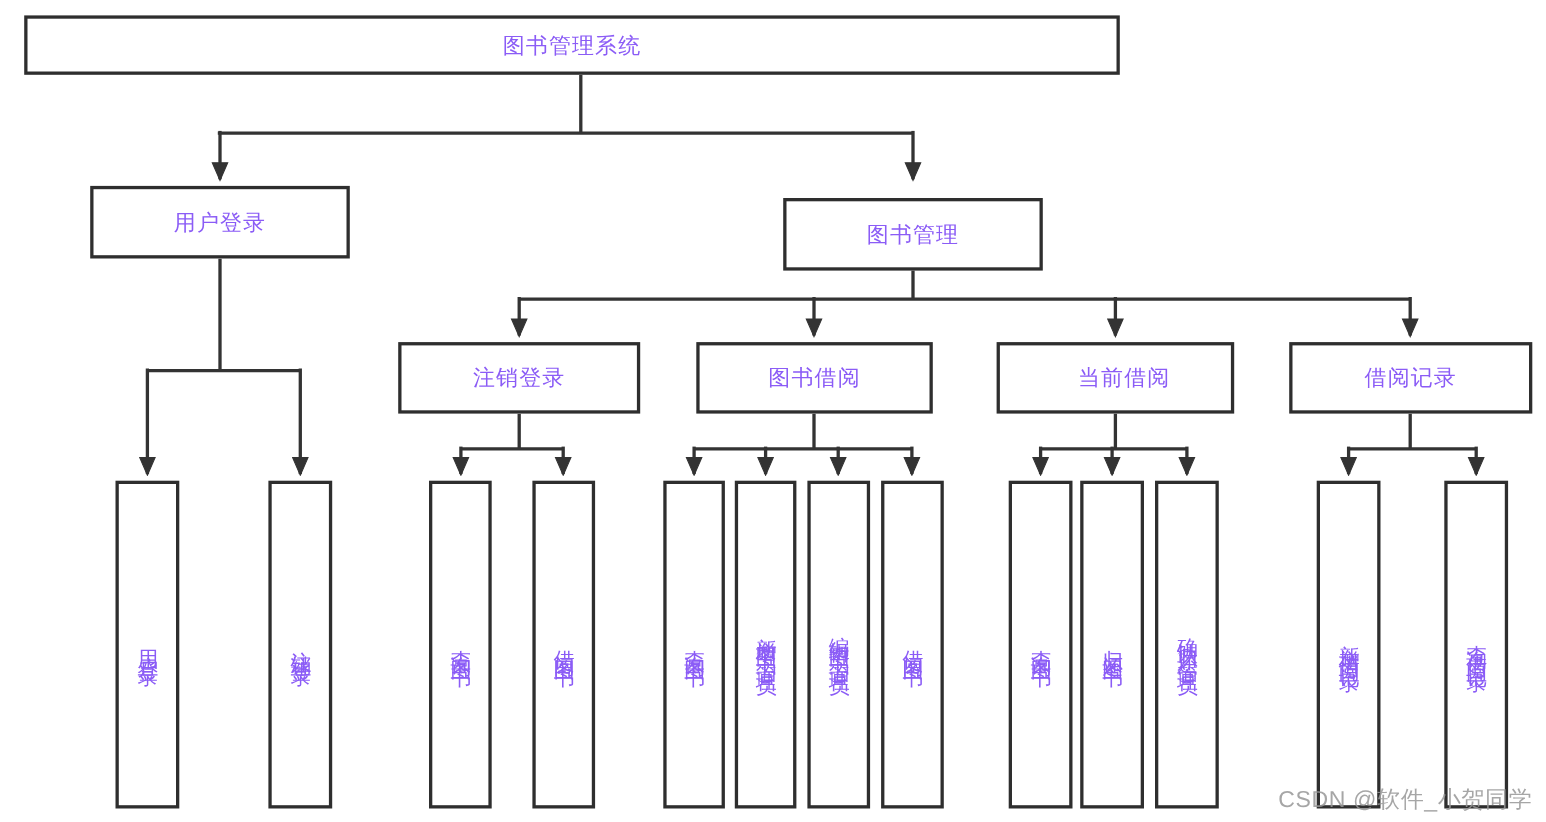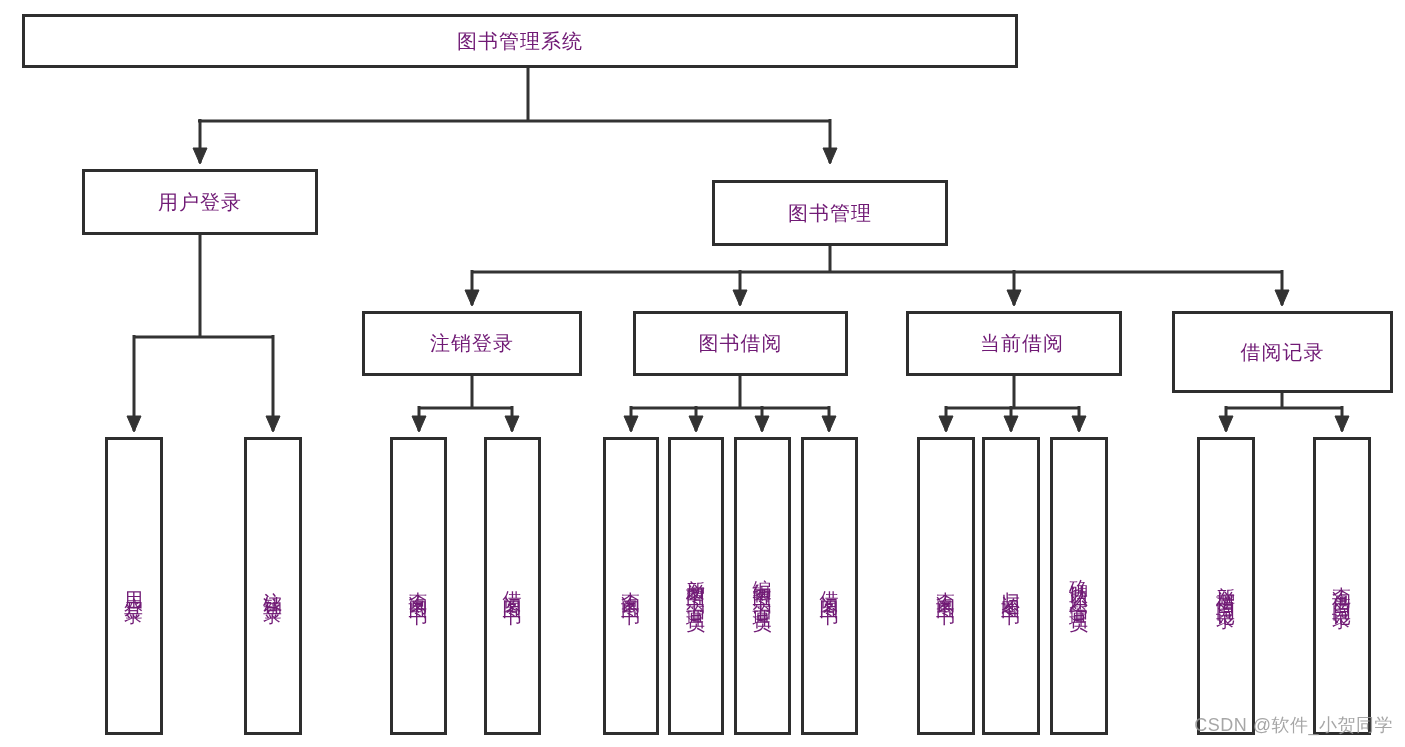--- a/index.html
+++ b/index.html
@@ -21,21 +21,21 @@
     position: absolute;
     left: 0;
     top: 0;
     z-index: 1;
   }
   .node {
     position: absolute;
     box-sizing: border-box;
     background: #ffffff;
     border: 3px solid #2e2e2e;
-    color: #701a75;
+    color: #8b5cf6;
     display: flex;
     align-items: center;
     justify-content: center;
     z-index: 2;
     font-size: 20px;
     letter-spacing: 1px;
     white-space: nowrap;
   }
   .leaf {
     writing-mode: vertical-rl;
@@ -43,21 +43,21 @@
     font-size: 19px;
     letter-spacing: 5px;
     line-height: 1;
     white-space: normal;
   }
   .watermark {
     position: absolute;
     right: 12px;
     top: 713px;
     z-index: 3;
-    font-size: 18px;
+    font-size: 21px;
     color: rgba(150, 150, 150, 0.85);
     letter-spacing: 0.5px;
     pointer-events: none;
   }
 </style>
 </head>
 <body>
 
 <div id="stage">
 
@@ -105,21 +105,21 @@
   </svg>
 
   <div class="node" style="left:22px; top:14px; width:996px; height:54px;">图书管理系统</div>
 
   <div class="node" style="left:82px; top:169px; width:236px; height:66px;">用户登录</div>
   <div class="node" style="left:712px; top:169px; width:236px; height:66px;margin-top:11px;">图书管理</div>
 
   <div class="node" style="left:362px; top:311px; width:220px; height:65px;">注销登录</div>
   <div class="node" style="left:633px; top:311px; width:215px; height:65px;">图书借阅</div>
   <div class="node" style="left:906px; top:311px; width:216px; height:65px;padding-left:16px;">当前借阅</div>
-  <div class="node" style="left:1172px; top:311px; width:221px; height:82px;">借阅记录</div>
+  <div class="node" style="left:1172px; top:311px; width:221px; height:65px;">借阅记录</div>
 
   <div class="node leaf" style="left:105px; top:437px; width:58px; height:298px;">用户登录</div>
   <div class="node leaf" style="left:244px; top:437px; width:58px; height:298px;">注销登录</div>
 
   <div class="node leaf" style="left:390px; top:437px; width:57px; height:298px;">查询图书</div>
   <div class="node leaf" style="left:484px; top:437px; width:57px; height:298px;">借阅图书</div>
 
   <div class="node leaf" style="left:603px; top:437px; width:56px; height:298px;">查询图书</div>
   <div class="node leaf" style="left:668px; top:437px; width:56px; height:298px;">新增图书（管理员）</div>
   <div class="node leaf" style="left:734px; top:437px; width:57px; height:298px;">编辑图书（管理员）</div>

